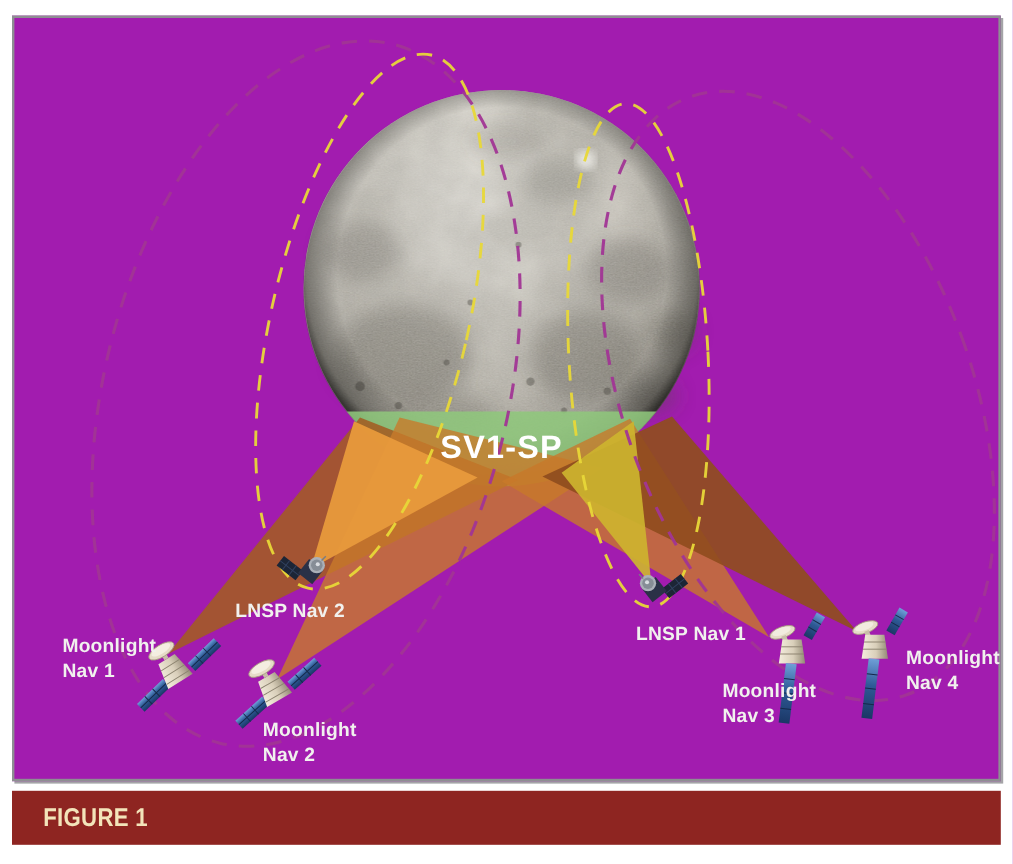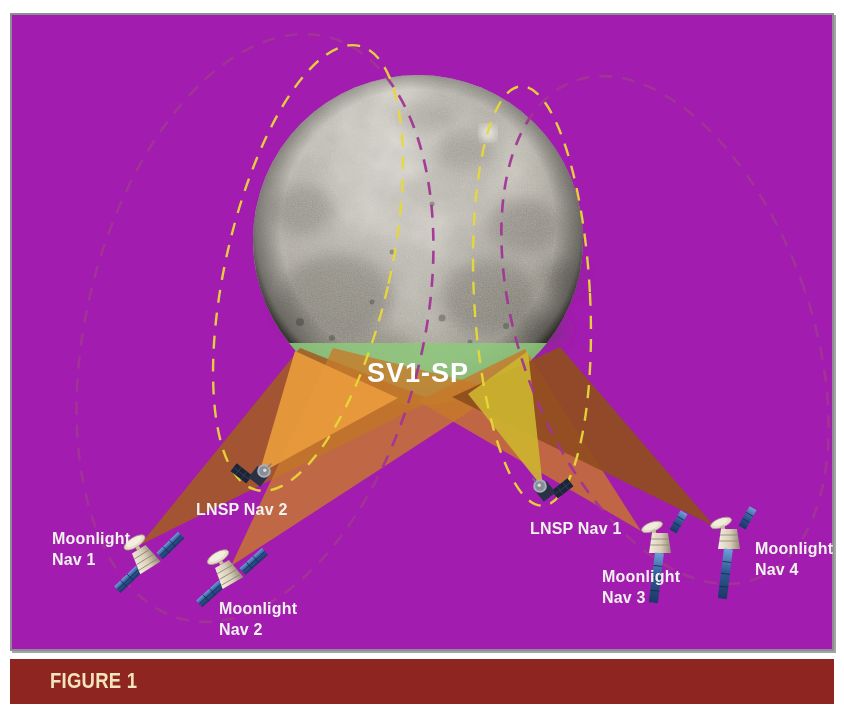--- a/index.html
+++ b/index.html
@@ -17,21 +17,21 @@
     position:absolute;color:#f1f1ee;font-size:16px;line-height:1.32;
     white-space:pre-line;letter-spacing:.2px;font-weight:bold;
   }
   .band-label{
     position:absolute;left:306px;top:343px;width:200px;text-align:center;
     color:#ffffff;font-size:27px;font-weight:bold;letter-spacing:1px;
   }
   .caption-bar{
     position:absolute;left:10px;top:659px;width:824px;height:45px;
     background:#8e2521;display:flex;align-items:center;
-    padding:15px;box-sizing:border-box;
+    padding:1px;box-sizing:border-box;
   }
   .figure-number{
     color:#f3e4ba;font-weight:bold;font-size:21.5px;margin-left:25px;
     transform:scaleX(.86);transform-origin:left center;letter-spacing:.3px;
     white-space:nowrap;
   }
   .figure-caption{
     color:#fdfcf5;font-size:25.5px;margin-left:2px;letter-spacing:-0.2px;
     white-space:nowrap;
   }

